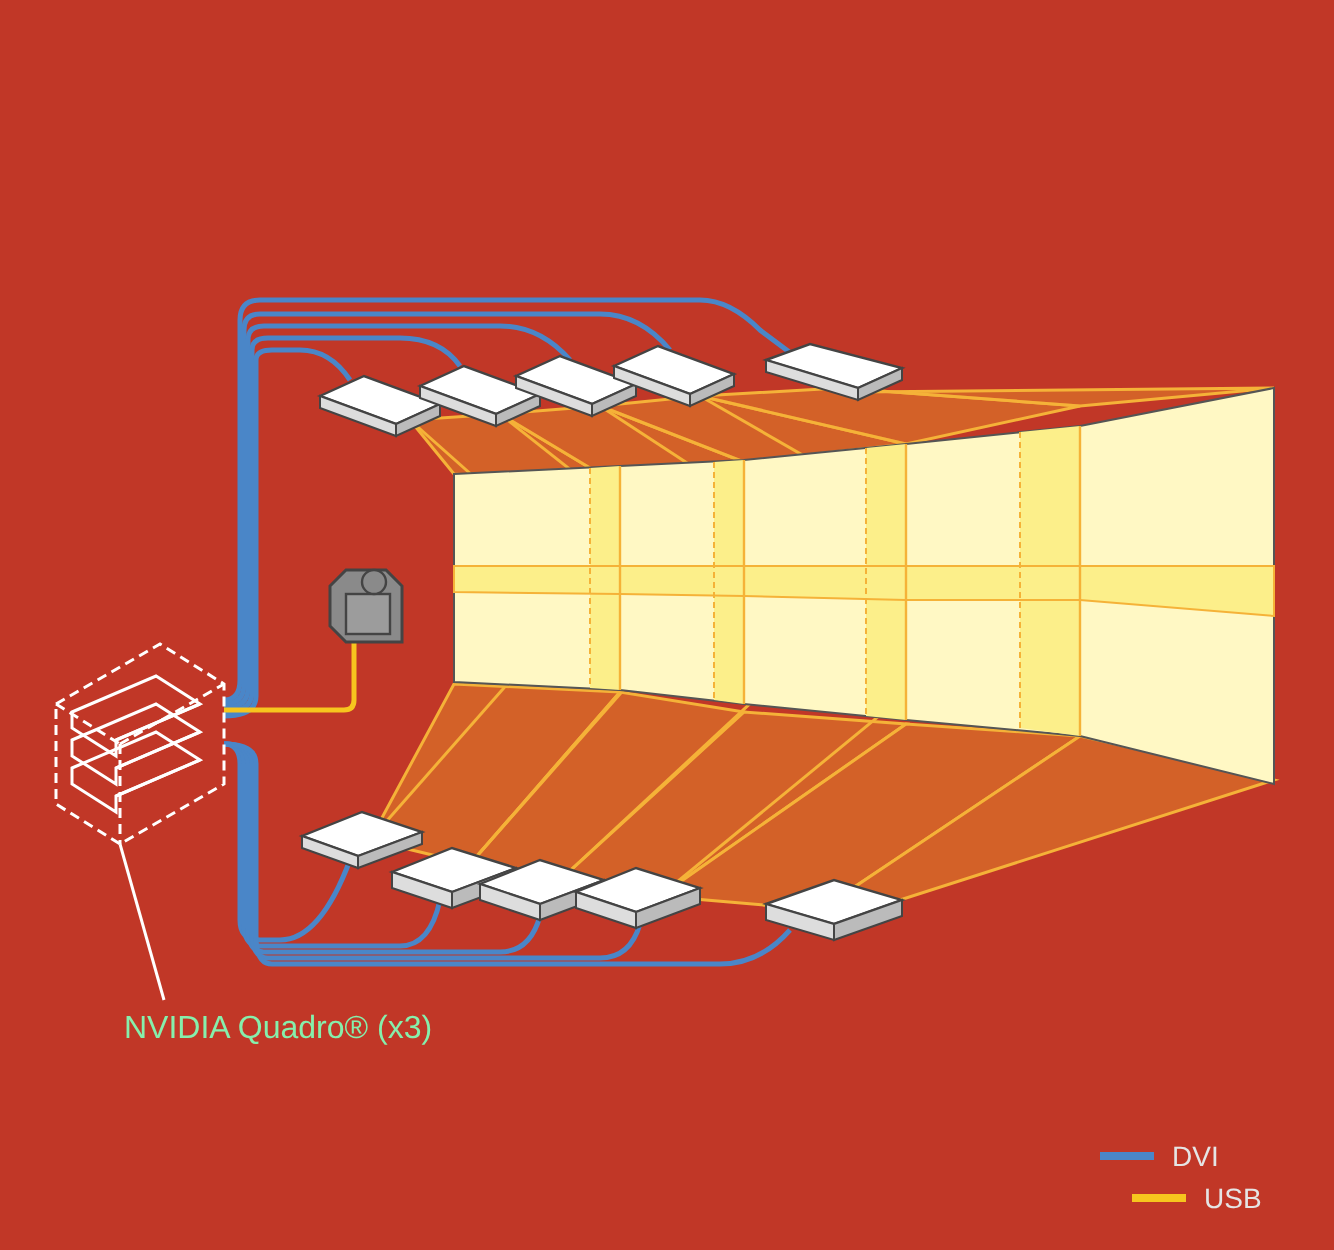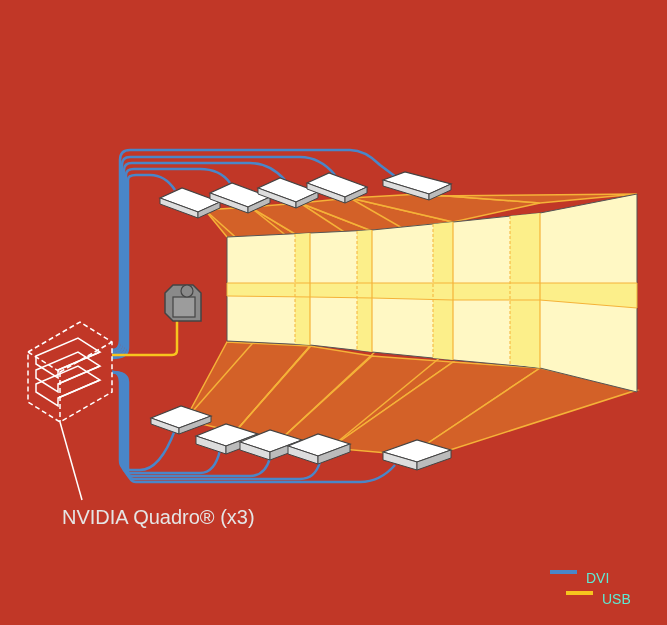--- a/index.html
+++ b/index.html
@@ -1,19 +1,19 @@
 <!DOCTYPE html>
 <html><head>
 <meta charset="utf-8">
 <style>
   html, body { margin: 0; padding: 0; }
   body { width: 667px; height: 625px; background: #c13727; overflow: hidden; position: relative; font-family: "Liberation Sans", sans-serif; }
   #diagram { position: absolute; left: 0; top: 0; }
-  .label { position: absolute; color: #e5e5e5; font-size: 20px; }
-  .legend-item { position: absolute; display: flex; color: #5eead4; font-size: 14px; }
+  .label { position: absolute; color: #86efac; font-size: 16px; }
+  .legend-item { position: absolute; display: flex; align-items: center; color: #e5e5e5; font-size: 14px; }
   .legend-swatch { width: 27px; height: 4px; margin-right: 9px; }
 </style>
 </head>
 <body>
 
 <svg id="diagram" width="667" height="625" viewBox="0 0 667 625" xmlns="http://www.w3.org/2000/svg">
 
   <g stroke="#f5b238" stroke-width="1.5" fill="#d8702a" fill-opacity="0.75">
 
     <polygon points="205,210 227,237 310,243 250,207"></polygon>

